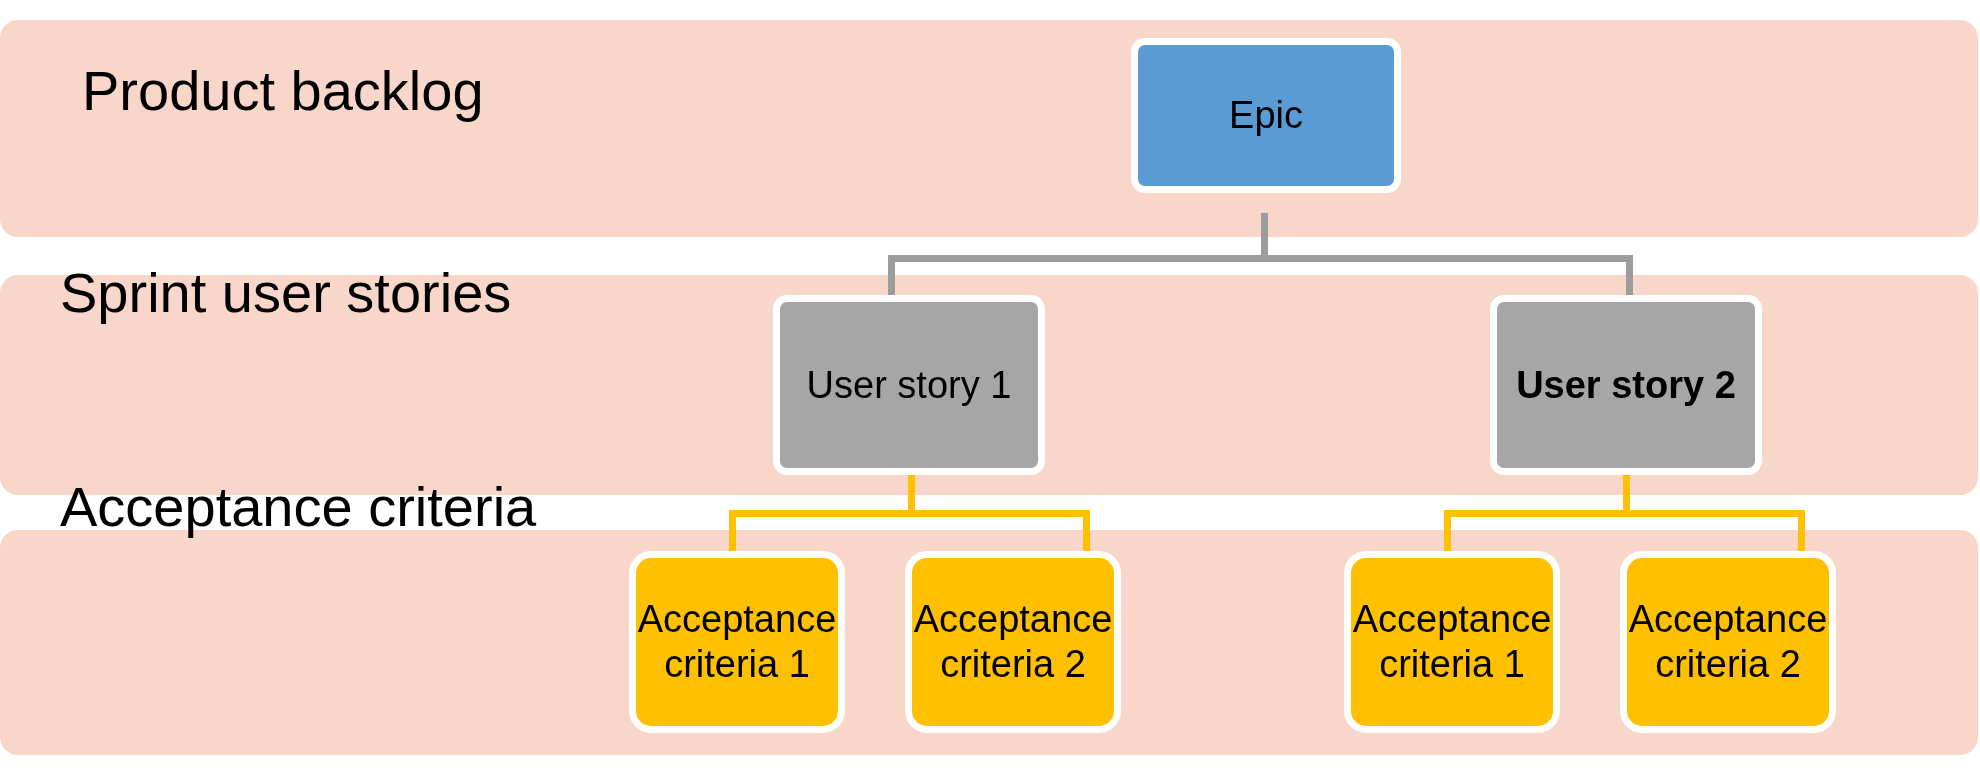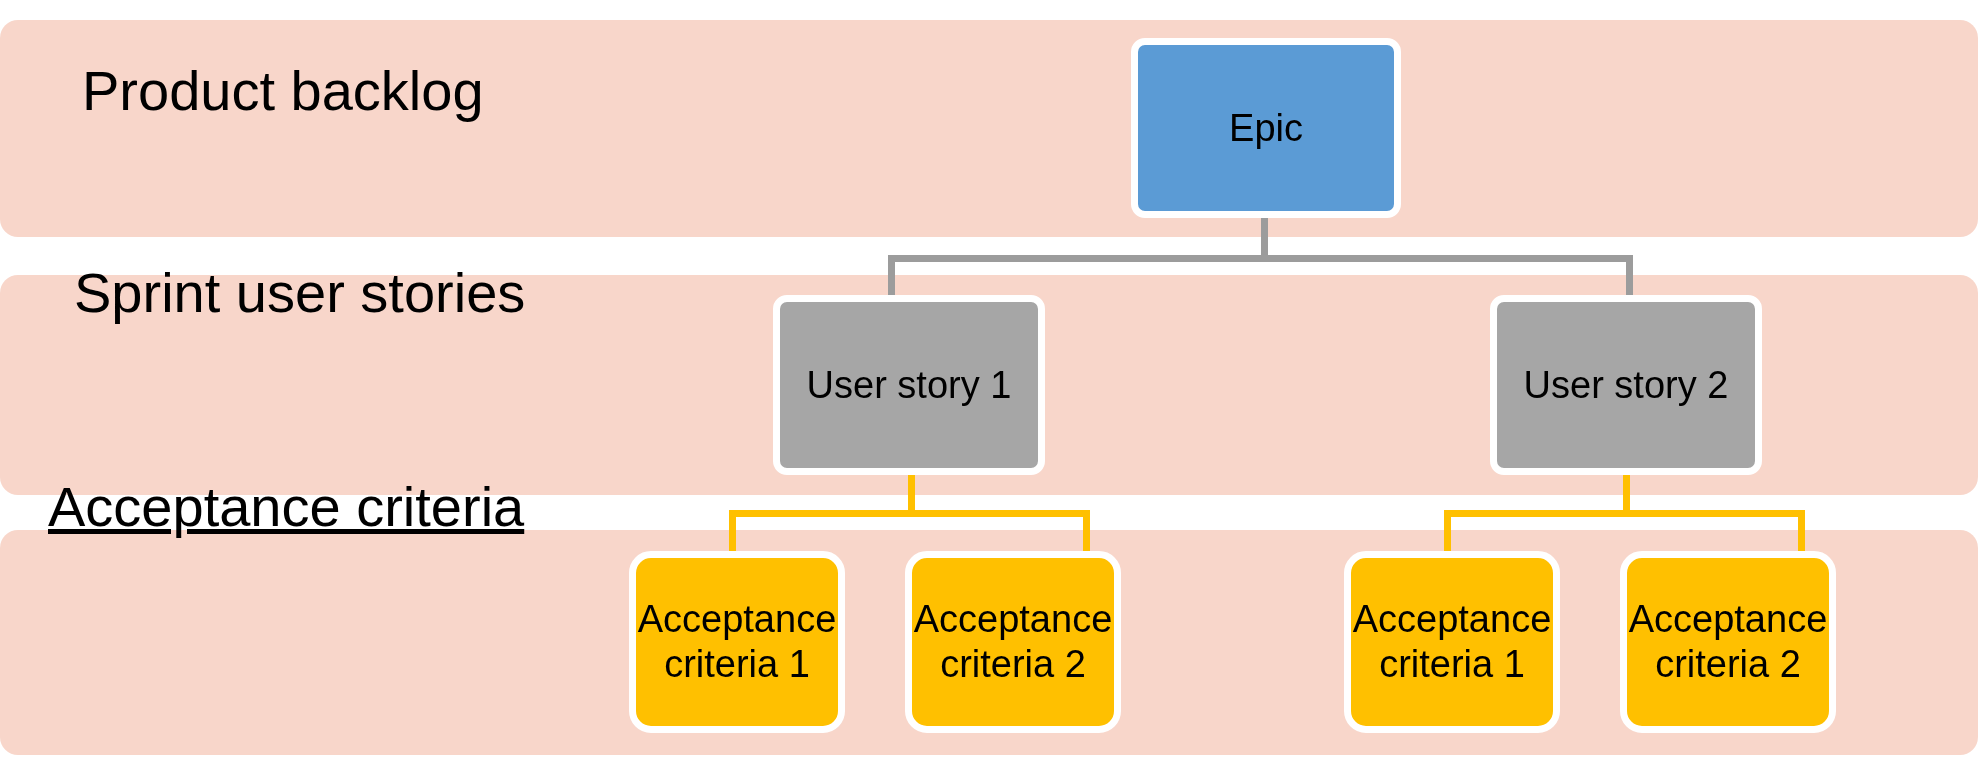--- a/index.html
+++ b/index.html
@@ -32,22 +32,22 @@
     line-height: 1.05;
     white-space: nowrap;
     font-weight: 400;
   }
 
   #band-backlog   { top: 20px;  height: 217px; }
   #band-stories   { top: 275px; height: 220px; }
   #band-criteria  { top: 530px; height: 225px; }
 
   #label-backlog  { left: 82px;  top: 62px;  }
-  #label-stories  { left: 74px;  top: 264px; }
-  #label-criteria { left: 48px;  top: 478px; text-decoration: underline; }
+  #label-stories  { left: 60px;  top: 264px; }
+  #label-criteria { left: 60px;  top: 478px; }
 
   
   .node {
     position: absolute;
     box-sizing: border-box;
     border-radius: 14px;
     border: 7px solid #ffffff;
     display: flex;
     align-items: center;
     justify-content: center;
@@ -94,28 +94,28 @@
   <div class="conn yellow v" style="left:908px; top:472px; height:44px;"></div>
   <div class="conn yellow h" style="left:729px; top:510px; width:361px;"></div>
   <div class="conn yellow v" style="left:729px; top:510px; height:45px;"></div>
   <div class="conn yellow v" style="left:1083px; top:510px; height:45px;"></div>
 
   <div class="conn yellow v" style="left:1623px; top:472px; height:44px;"></div>
   <div class="conn yellow h" style="left:1444px; top:510px; width:361px;"></div>
   <div class="conn yellow v" style="left:1444px; top:510px; height:45px;"></div>
   <div class="conn yellow v" style="left:1798px; top:510px; height:45px;"></div>
 
-  <div class="node epic" style="left:1131px; top:38px; width:270px; height:180px;">
+  <div class="node epic" style="left:1131px; top:38px; width:270px; height:155px;">
     <span class="node-text">Epic</span>
   </div>
 
   <div class="node story" style="left:773px; top:295px; width:272px; height:180px;">
     <span class="node-text">User story 1</span>
   </div>
-  <div class="node story" style="left:1490px; top:295px; width:272px; height:180px;">
+  <div class="node story" style="left:1490px; top:295px; width:272px; height:180px;font-weight:bold;">
     <span class="node-text">User story 2</span>
   </div>
 
   <div class="node crit" style="left:590px; top:551px; width:216px; height:182px;">
     <span class="node-text">
       <span>Acceptance</span><br>
       <span>criteria 1</span>
     </span>
   </div>
 

